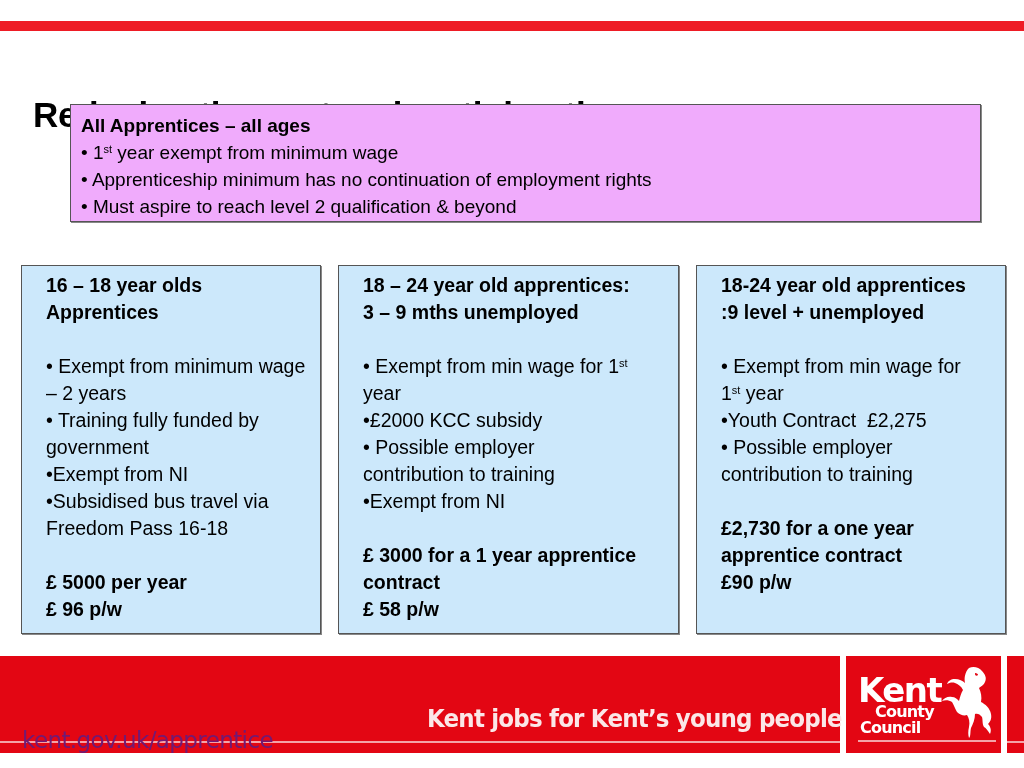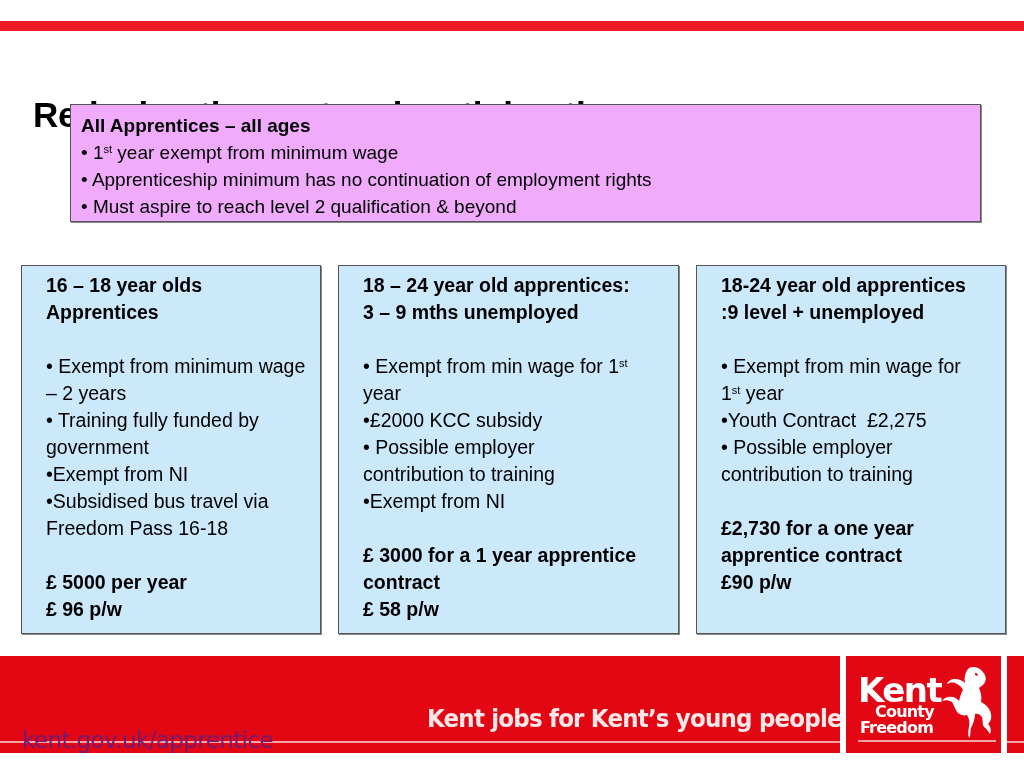--- a/index.html
+++ b/index.html
@@ -149,19 +149,19 @@
   <div class="footer-band fb-right"></div>
   <div class="footer-line fl-left"></div>
   <div class="footer-line fl-logo"></div>
   <div class="footer-line fl-right"></div>
 
   <div class="footer-url">kent.gov.uk/apprentice</div>
   <div class="footer-tagline">Kent jobs for Kent’s young people</div>
 
   <div class="logo-kent">Kent</div>
   <div class="logo-sub logo-county">County</div>
-  <div class="logo-sub logo-council">Freedom</div>
+  <div class="logo-sub logo-council">Council</div>
 
   <svg class="horse-icon" viewBox="0 0 60 76">
     <path fill="#ffffff" d="M34 4 C38 2 44 3 47 7 C50 10 52 14 50 18 C49 21 46 22 44 24 C46 28 47 33 46 38 C50 40 55 44 56 50 C57 55 55 58 53 60 C55 62 57 66 55 70 C53 67 51 64 49 63 C47 60 48 56 47 53 C45 50 42 49 40 50 C40 55 38 60 36 64 C35 68 36 72 34 74 C33 71 33 67 34 63 C35 58 34 54 32 51 C29 52 25 51 22 48 C20 45 19 41 17 38 C14 36 10 36 7 37 C9 34 13 32 17 33 C20 33 22 35 24 37 C25 33 26 29 28 26 C26 22 23 20 20 19 C17 18 14 19 12 20 C13 17 16 15 20 15 C24 15 28 17 30 19 C29 14 30 8 34 4 Z"></path>
     <path fill="#e30613" d="M40 9 C42 9 43 10 43 11 C42 12 40 12 40 10 Z"></path>
   </svg>
 </div>
 
 </body></html>

